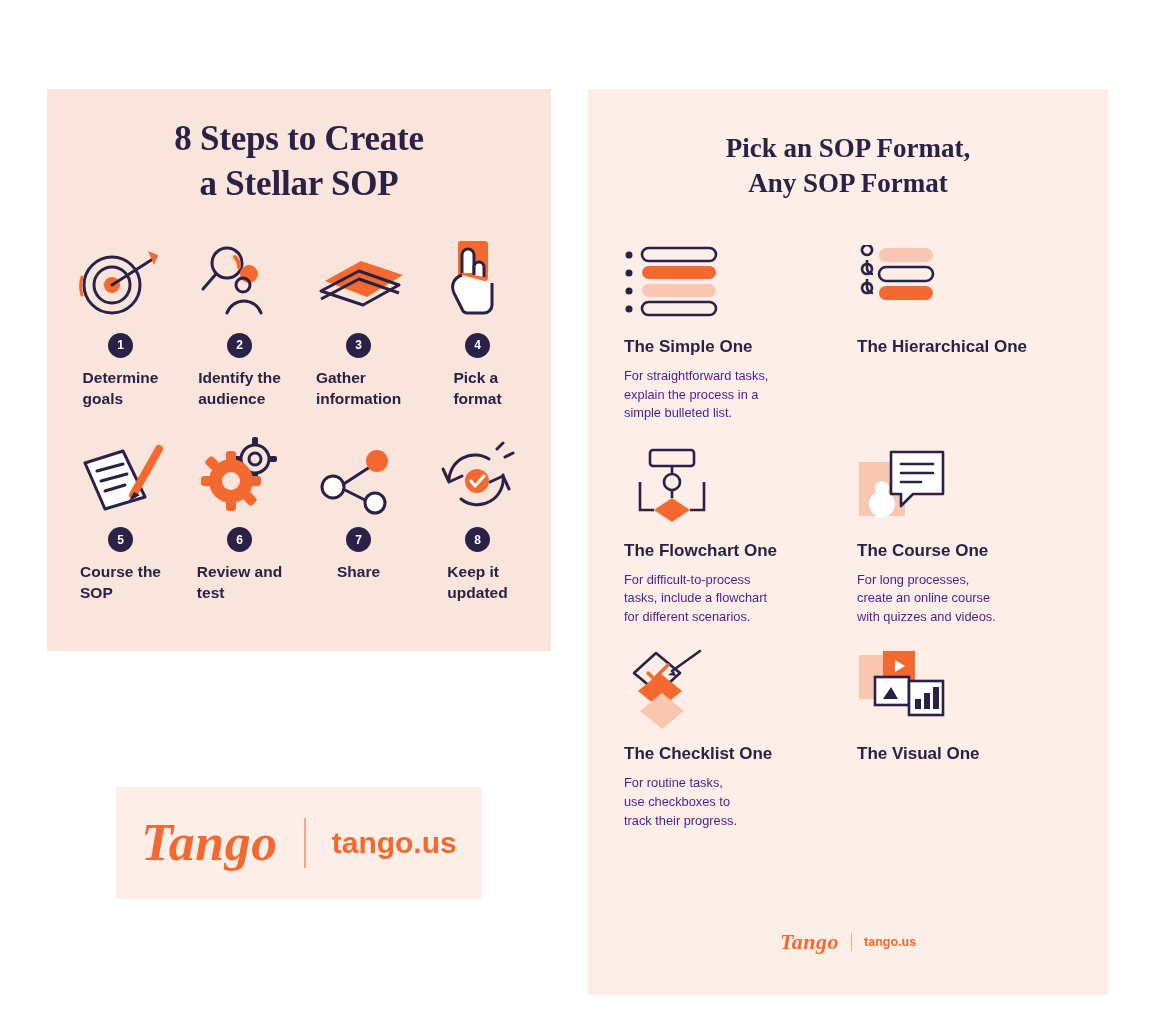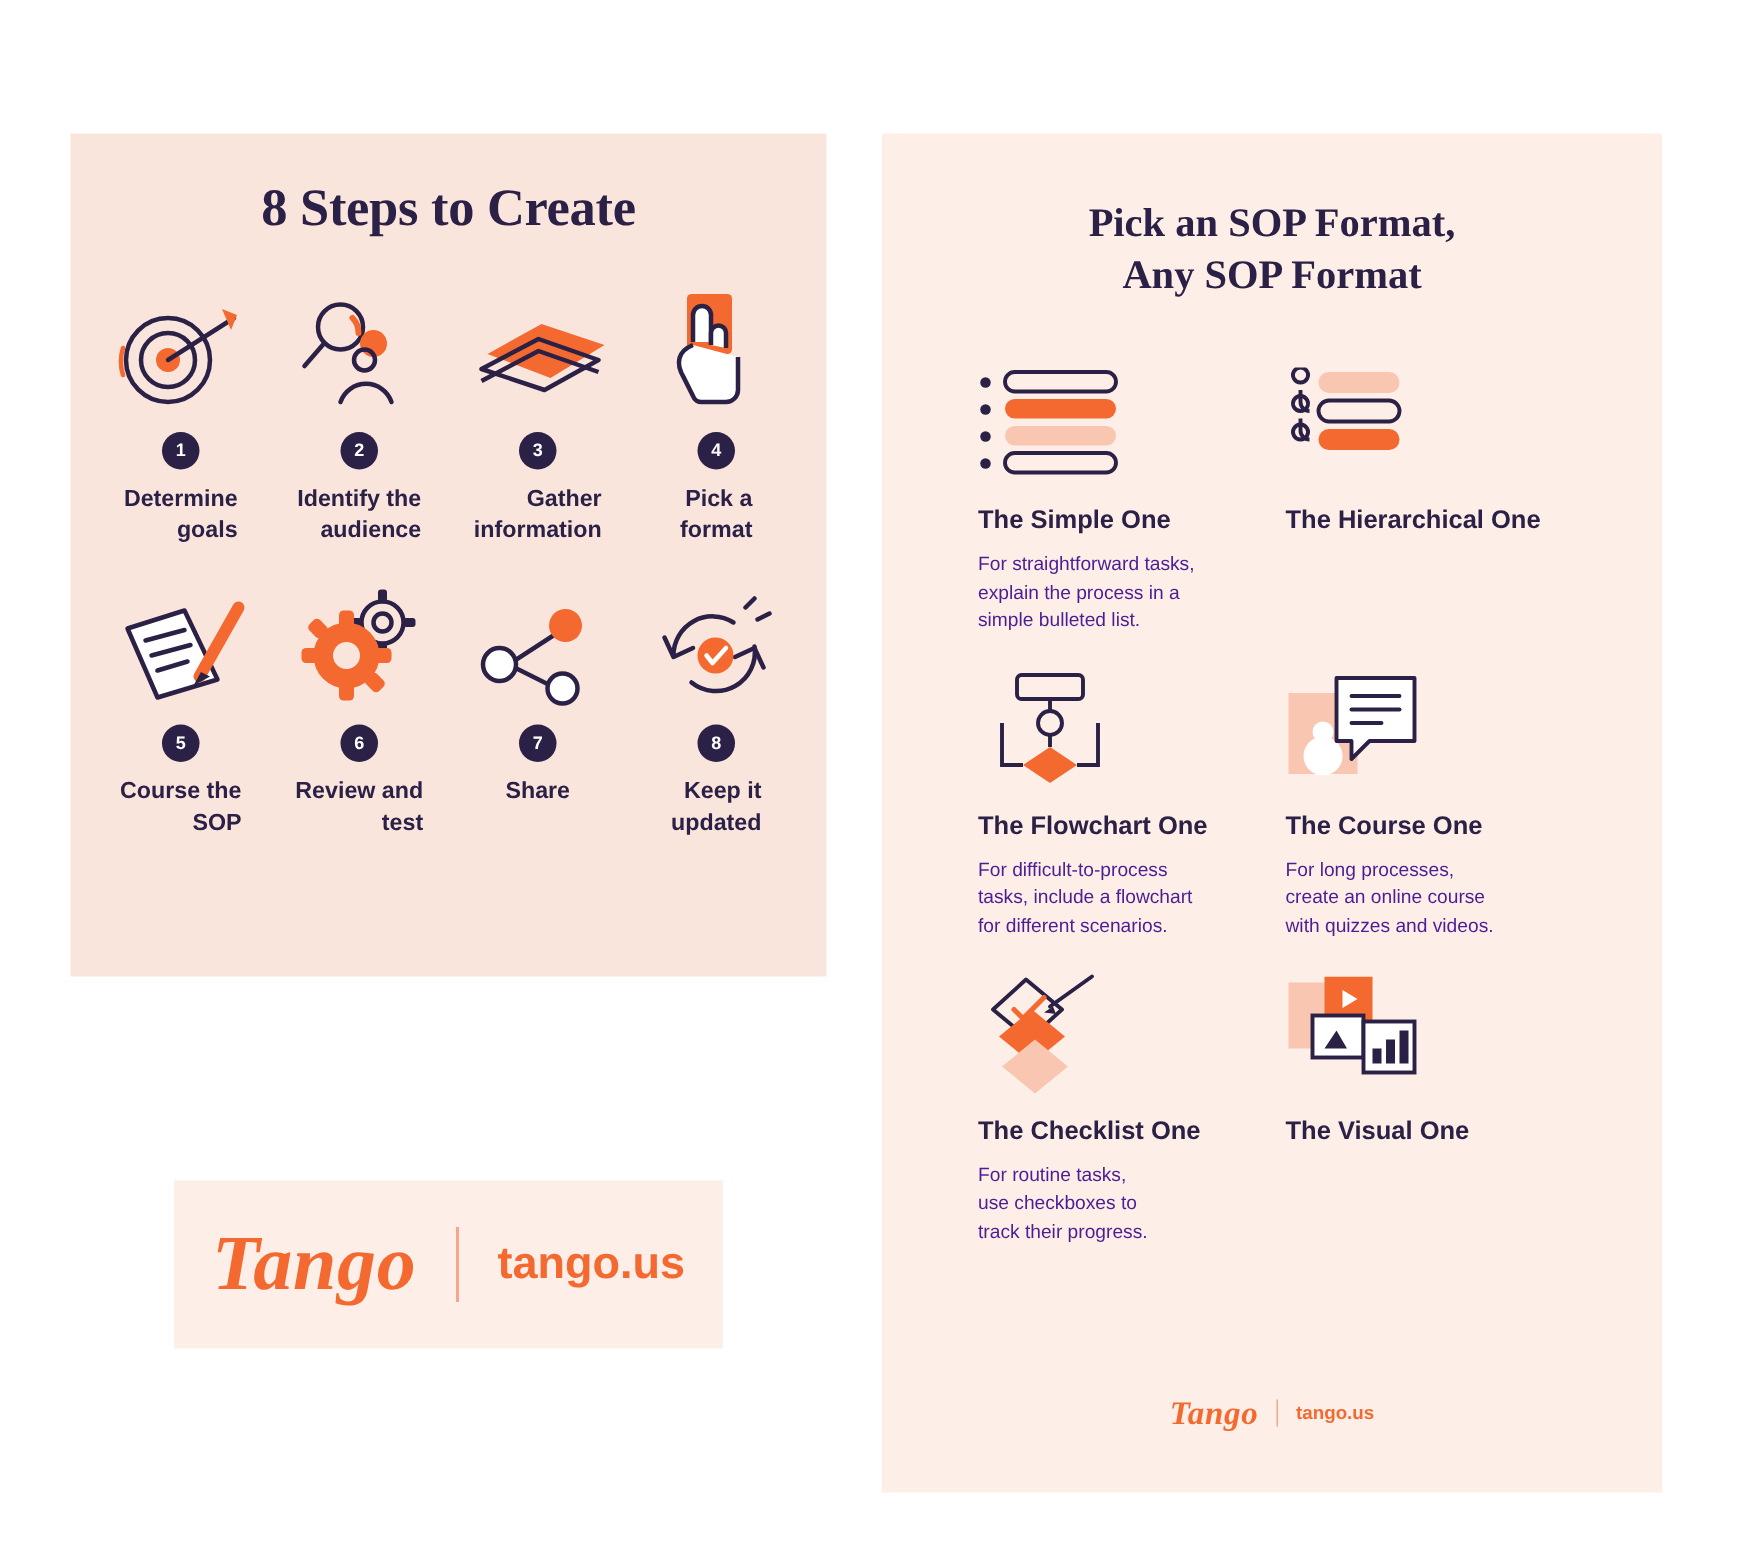--- a/index.html
+++ b/index.html
@@ -59,21 +59,21 @@
     width: 25px; height: 25px;
     border-radius: 50%;
     background: #2b2146;
     color: #fff;
     font-size: 12px;
     font-weight: bold;
     display: flex; align-items: center; justify-content: center;
   }
   .step-label {
     margin-top: 10px;
-    text-align: right;
+    text-align: left;
     font-size: 15.5px;
     font-weight: bold;
     line-height: 1.35;
     color: #2b2146;
     max-width: 104px;
     white-space: pre-line;
   }
 
   
   .card-formats {
@@ -91,21 +91,21 @@
     font-size: 27px;
     line-height: 1.3;
     color: #2b2146;
   }
   .formats-grid {
     margin-top: 36px;
     display: grid;
     grid-template-columns: 1fr 1fr;
     column-gap: 14px;
     row-gap: 30px;
-    padding: 0 64px;
+    padding: 0 36px;
     gap: 18px;
   }
   .format-art {
     height: 96px;
     display: flex;
     align-items: center;
   }
   .format-name {
     margin-top: 4px;
     font-size: 17px;
@@ -173,20 +173,21 @@
   }
 </style>
 </head>
 <body>
 
 <div class="canvas">
 
   <section class="card-steps">
     <h1 class="steps-title">
       <span>8 Steps to Create</span><br>
+      <span>a Stellar SOP</span>
     </h1>
 
     <div class="steps-grid">
 
       <div class="step">
         <div class="step-art">
           <svg width="86" height="80" viewBox="0 0 86 80">
             <circle cx="34" cy="44" r="28" fill="none" stroke="#2b2146" stroke-width="3"></circle>
             <circle cx="34" cy="44" r="18" fill="none" stroke="#2b2146" stroke-width="3"></circle>
             <circle cx="34" cy="44" r="8" fill="#f4692f"></circle>

